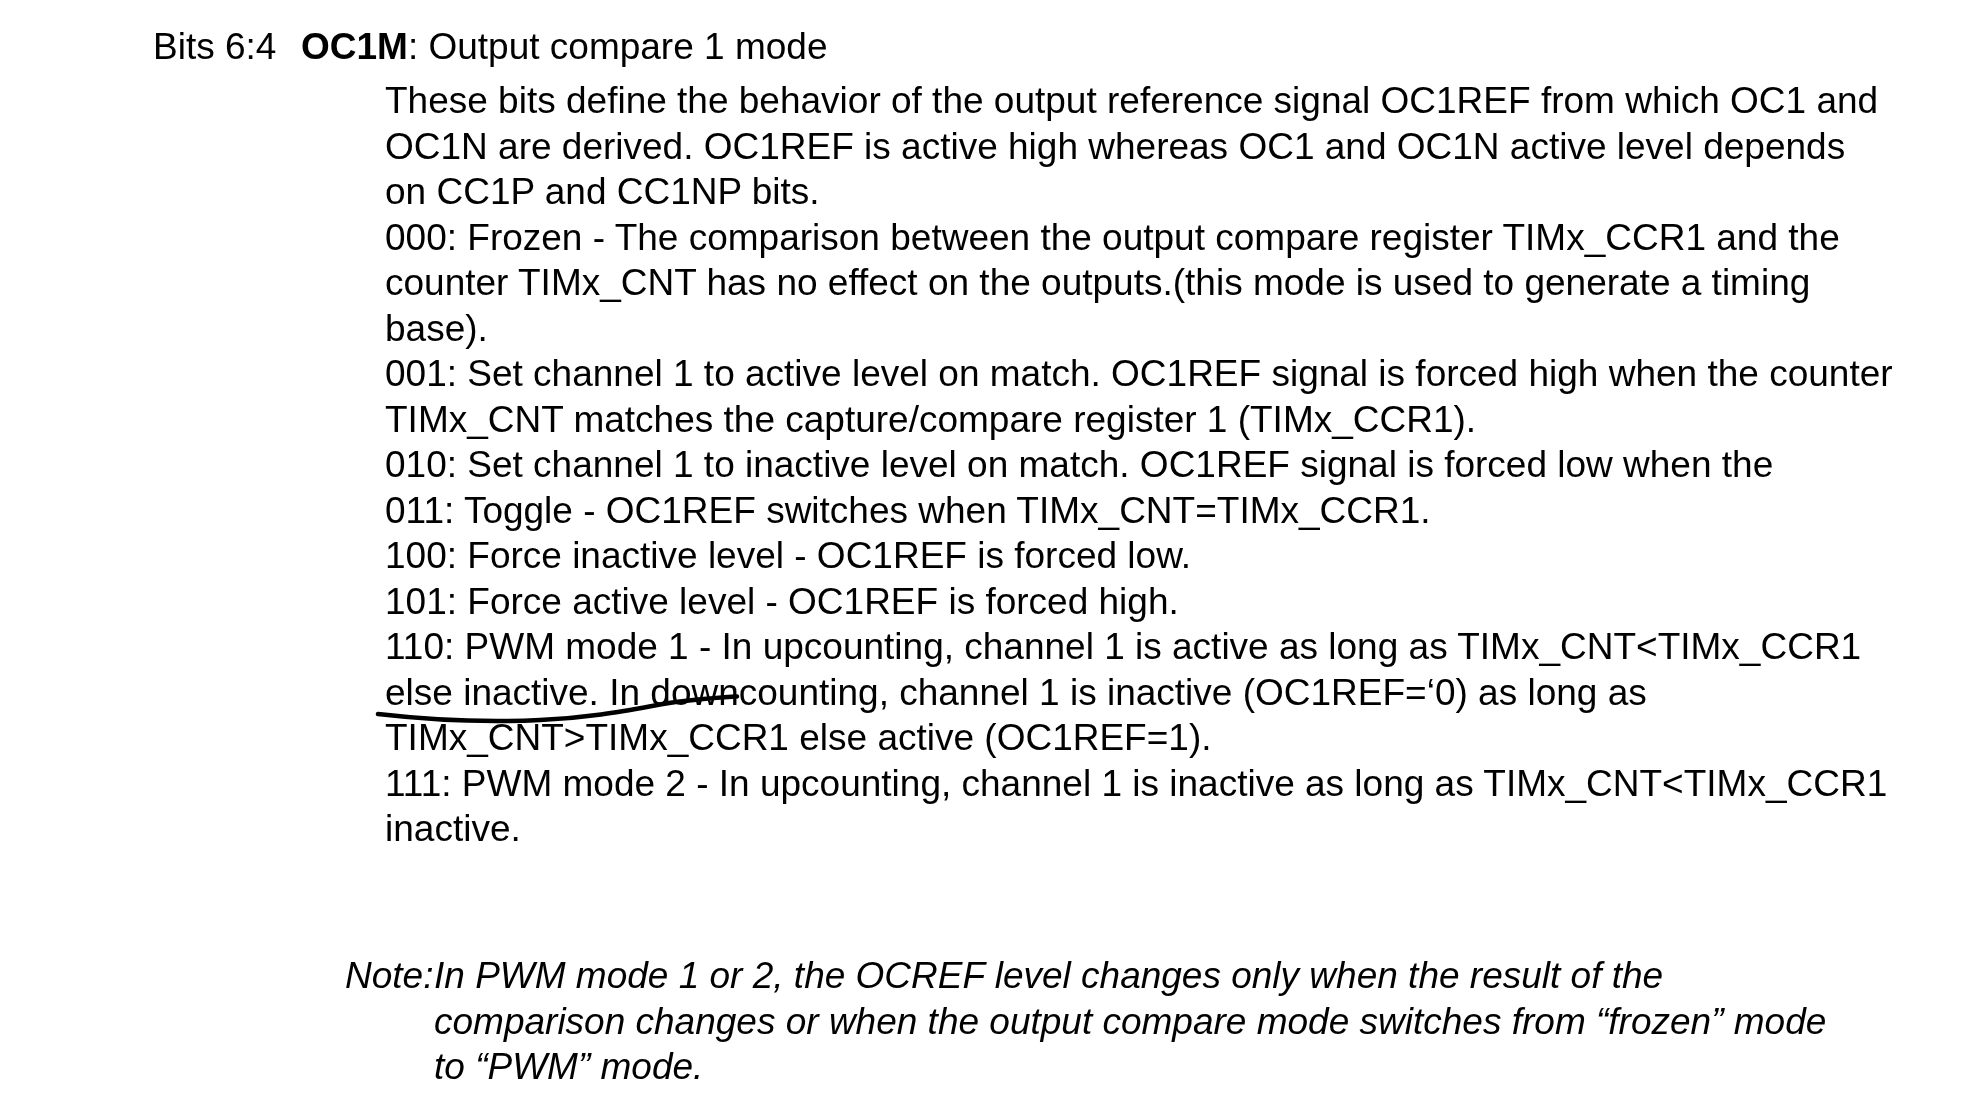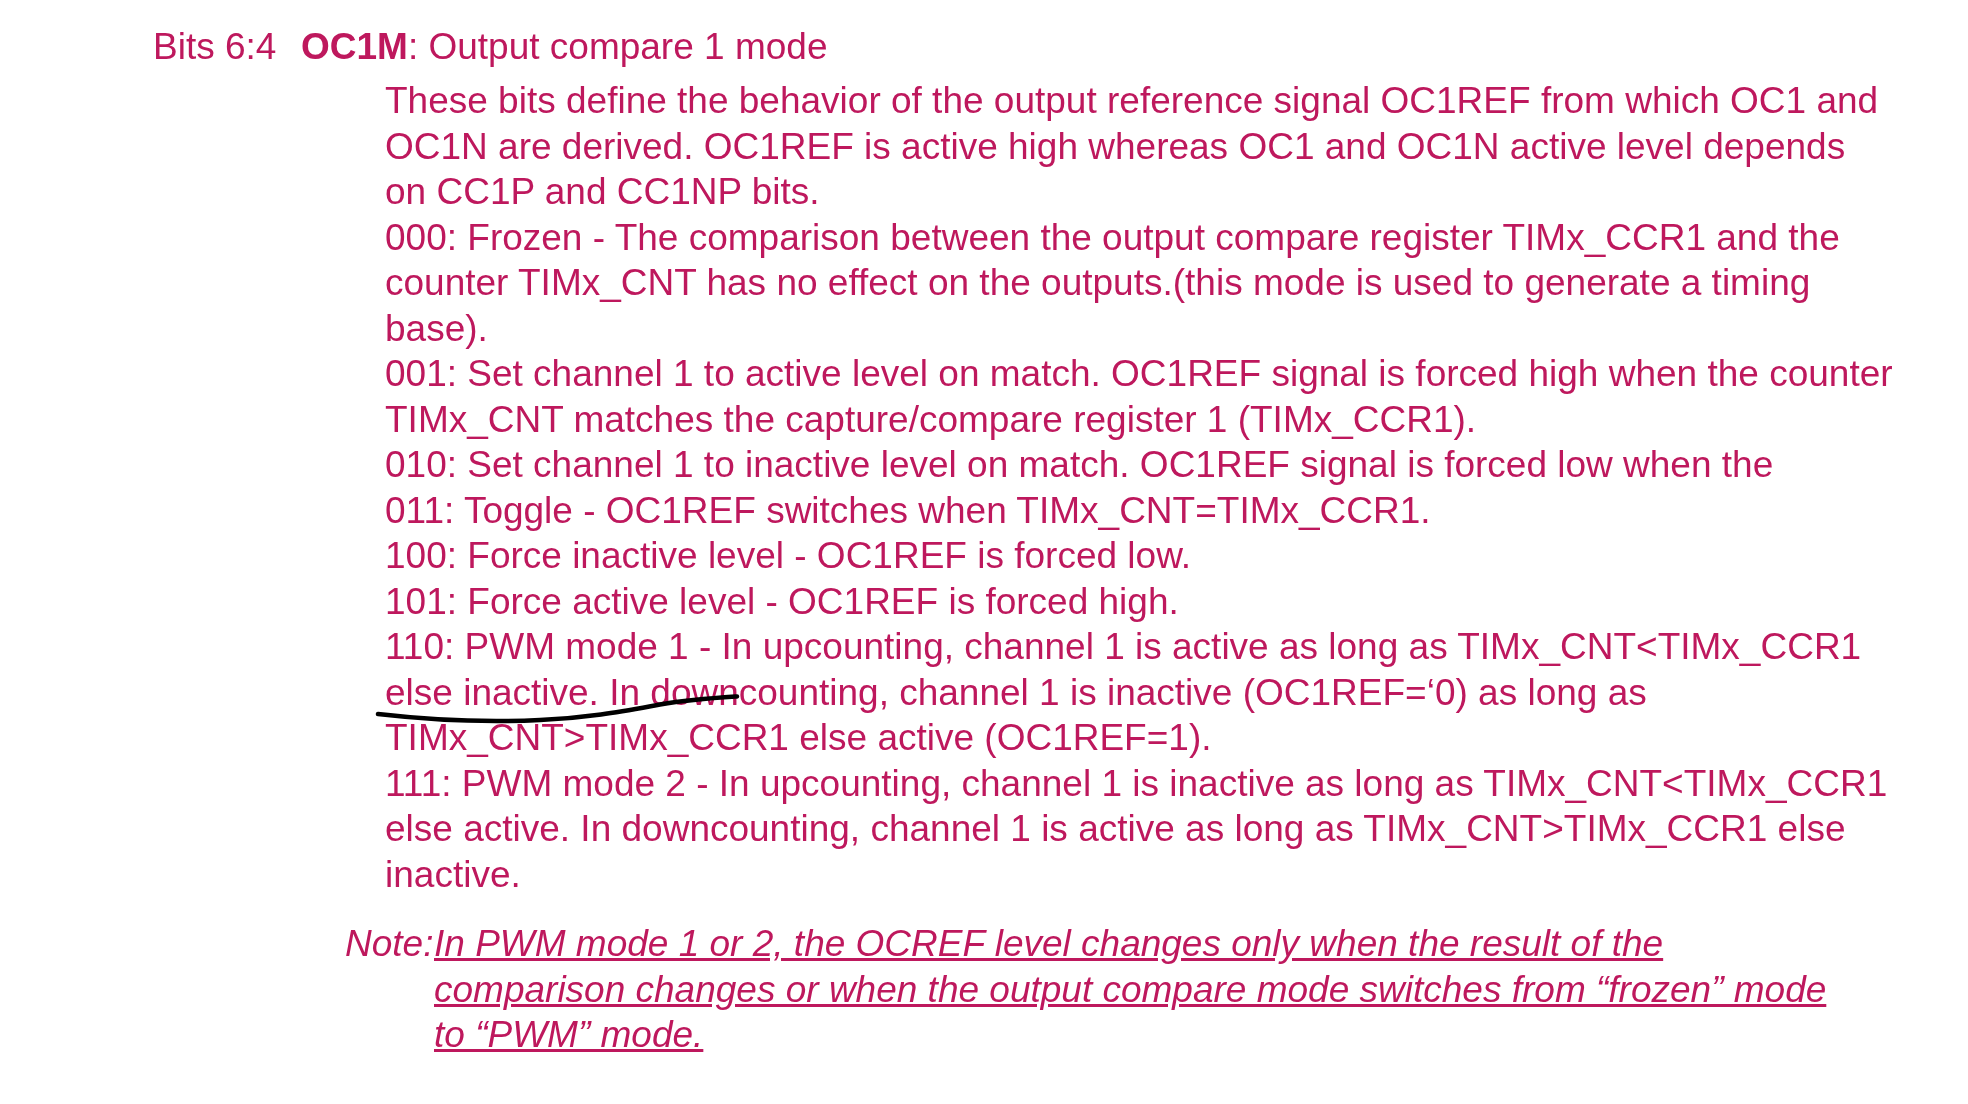--- a/index.html
+++ b/index.html
@@ -2,33 +2,33 @@
 <html><head>
 <meta charset="utf-8">
 <style>
   * { margin: 0; padding: 0; box-sizing: border-box; }
   html, body { background: #ffffff; }
   .page {
     position: relative;
     width: 1968px;
     height: 1104px;
     background: #ffffff;
-    color: #be185d;
+    color: #000000;
     font-family: "Liberation Sans", sans-serif;
     font-size: 37px;
     line-height: 45.5px;
     overflow: hidden;
   }
   .heading { position: absolute; top: 24px; left: 0; height: 45.5px; }
   .bits-label { position: absolute; left: 153px; white-space: nowrap; }
   .heading-title { position: absolute; left: 292px; white-space: nowrap; }
   .field-name { font-weight: bold; margin-left: 9px; }
   .desc-block { position: absolute; top: 78px; left: 385px; }
   .line { white-space: nowrap; height: 45.5px; }
-  .note-block { position: absolute; top: 921px; left: 345px; font-style: italic; text-decoration: underline; }
+  .note-block { position: absolute; top: 953px; left: 345px; font-style: italic; }
   .note-label { position: absolute; left: 0; top: 0; white-space: nowrap; }
   .note-lines { margin-left: 89px; }
   .annotation-svg {
     position: absolute;
     left: 0; top: 0;
     width: 1968px; height: 1104px;
     pointer-events: none;
   }
 </style>
 </head>
@@ -51,21 +51,20 @@
     <div class="line">001: Set channel 1 to active level on match. OC1REF signal is forced high when the counter</div>
     <div class="line">TIMx_CNT matches the capture/compare register 1 (TIMx_CCR1).</div>
     <div class="line">010: Set channel 1 to inactive level on match. OC1REF signal is forced low when the</div>
     <div class="line">011: Toggle - OC1REF switches when TIMx_CNT=TIMx_CCR1.</div>
     <div class="line">100: Force inactive level - OC1REF is forced low.</div>
     <div class="line">101: Force active level - OC1REF is forced high.</div>
     <div class="line">110: PWM mode 1 - In upcounting, channel 1 is active as long as TIMx_CNT&lt;TIMx_CCR1</div>
     <div class="line">else inactive. In downcounting, channel 1 is inactive (OC1REF=‘0) as long as</div>
     <div class="line">TIMx_CNT&gt;TIMx_CCR1 else active (OC1REF=1).</div>
     <div class="line">111: PWM mode 2 - In upcounting, channel 1 is inactive as long as TIMx_CNT&lt;TIMx_CCR1</div>
-    <div class="line">else active. In downcounting, channel 1 is active as long as TIMx_CNT&gt;TIMx_CCR1 else</div>
     <div class="line">inactive.</div>
   </div>
 
   <div class="note-block">
     <span class="note-label">Note:</span>
     <div class="note-lines">
       <div class="line">In PWM mode 1 or 2, the OCREF level changes only when the result of the</div>
       <div class="line">comparison changes or when the output compare mode switches from “frozen” mode</div>
       <div class="line">to “PWM” mode.</div>
     </div>

